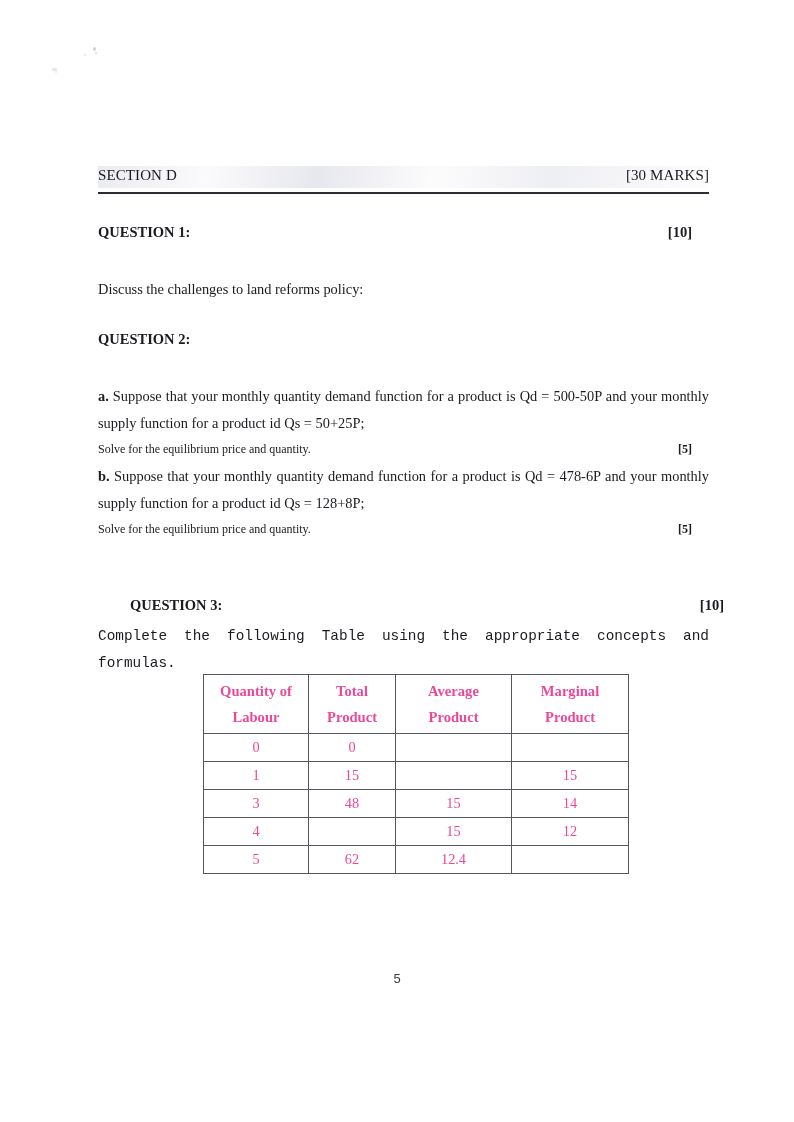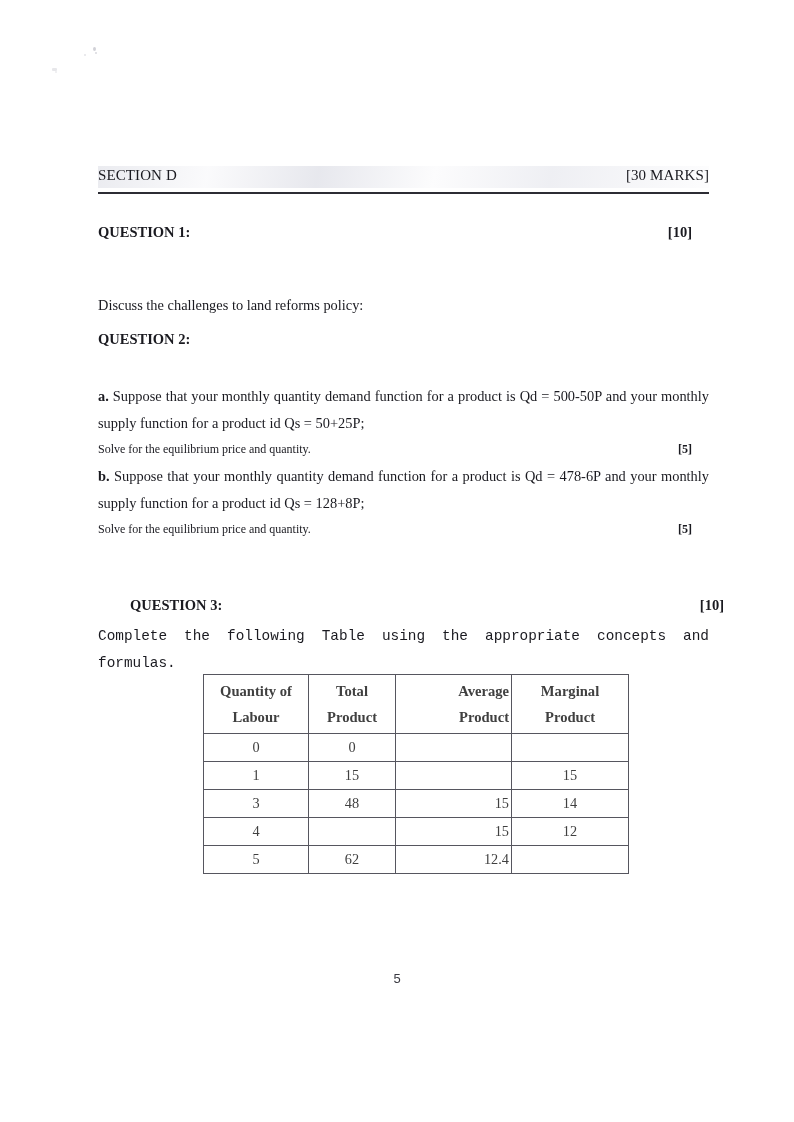--- a/index.html
+++ b/index.html
@@ -112,21 +112,21 @@
     align-items: baseline;
     font-size: 12px;
     line-height: 26.8px;
   }
   .line-with-marks .marks {
     font-weight: bold;
     margin-right: 17px;
   }
 
   #q1-head   { top: 224px; }
-  #q1-body   { top: 292px; }
+  #q1-body   { top: 276px; }
   #q2-head   { top: 331px; }
   #q2a-body  { top: 383px; }
   #q2a-solve { top: 436px; }
   #q2b-body  { top: 463px; }
   #q2b-solve { top: 516px; }
   #q3-head   { top: 597px; margin-left: 32px; }
   #q3-body   { top: 623px; font-family: Liberation Mono, monospace; }
 
   
   .table-wrap {
@@ -138,34 +138,34 @@
   table.product-table {
     border-collapse: collapse;
     width: 405px;
     table-layout: fixed;
   }
   table.product-table td {
     border: 1px solid #56565f;
     text-align: center;
     vertical-align: middle;
     font-size: 14.3px;
-    color: #404040;
+    color: #ec4899;
     height: 27px;
     padding: 0 2px;
   }
   table.product-table thead td {
     font-weight: bold;
     font-size: 14.6px;
     height: 56px;
     line-height: 26px;
     padding: 1px 2px;
   }
   table.product-table .col-a { width: 100px; }
   table.product-table .col-b { width: 82px; }
-  table.product-table .col-c { width: 111px; text-align: right; }
+  table.product-table .col-c { width: 111px; }
   table.product-table .col-d { width: 112px; }
 
   
   .page-number {
     position: absolute;
     left: 0;
     top: 971px;
     width: 794px;
     text-align: center;
     font-family: "Liberation Sans", "DejaVu Sans", sans-serif;

